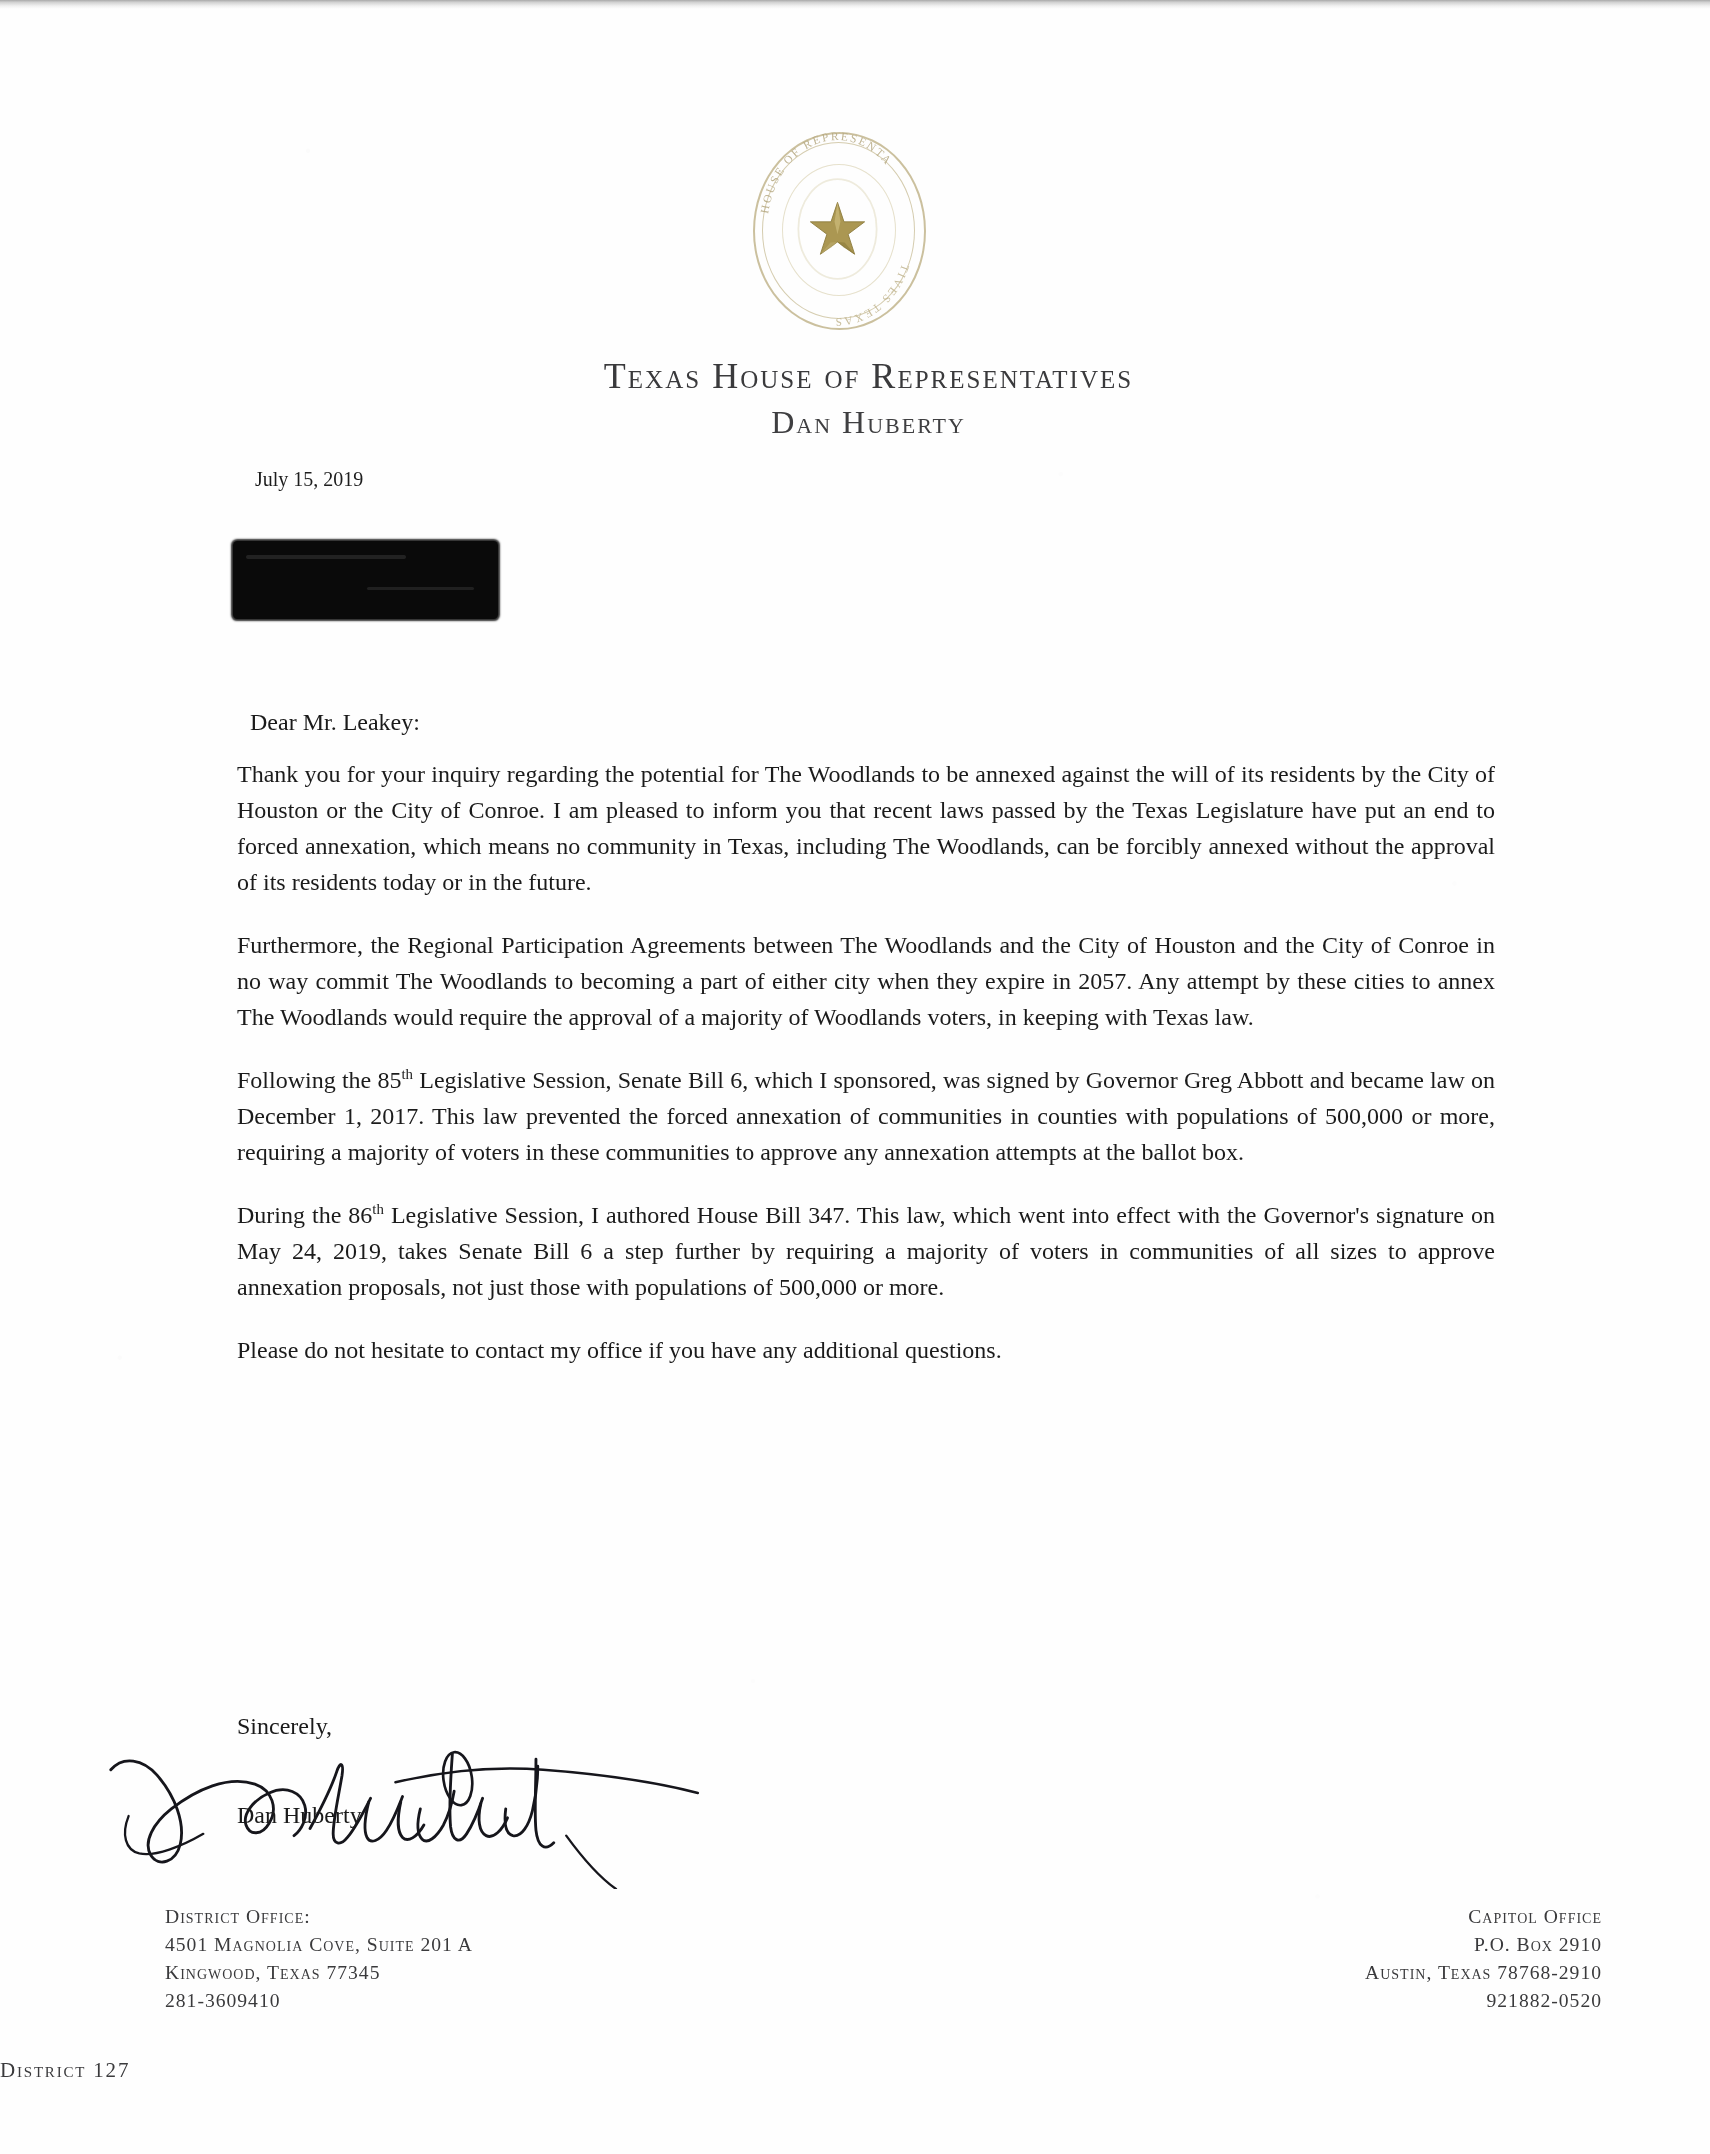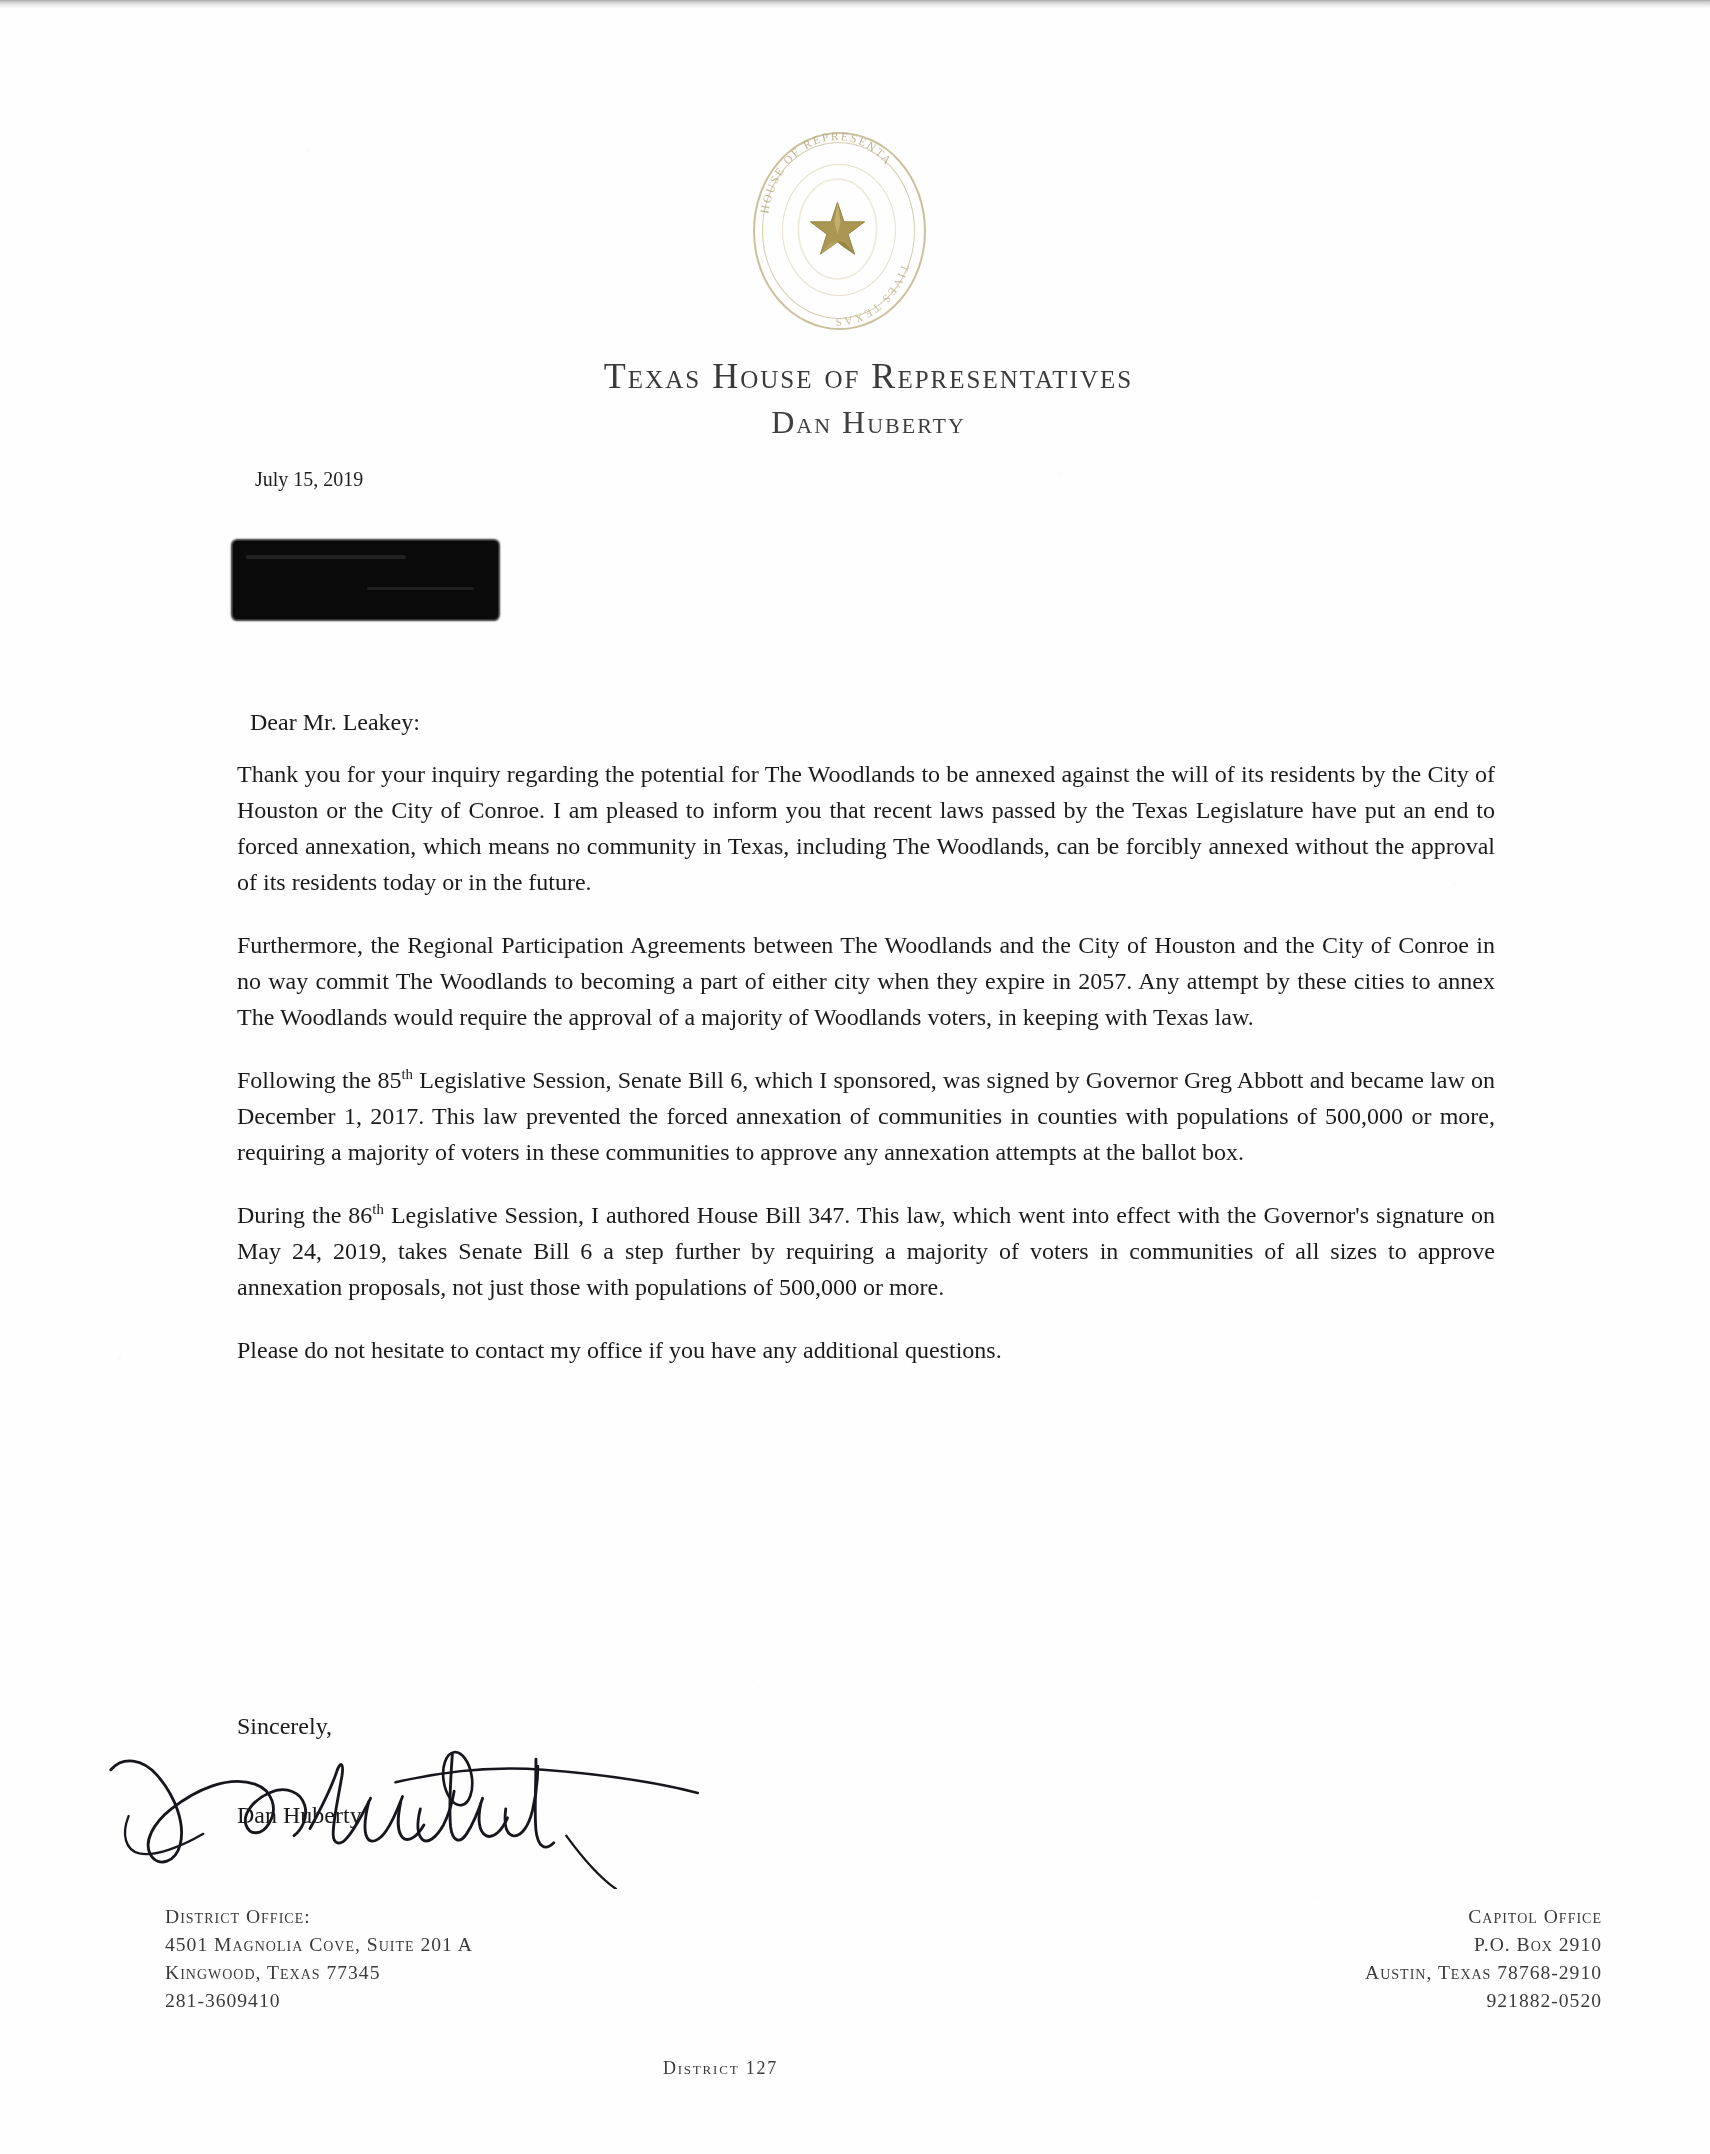--- a/index.html
+++ b/index.html
@@ -219,23 +219,22 @@
     font-size: 19.6px;
     letter-spacing: 1px;
     line-height: 28px;
     color: #3a3a3c;
   }
   .footer-center {
     position: absolute;
     left: 0;
     top: 2058px;
     width: 1441px;
-    text-align: center;
-    font-variant: small-caps;
-    font-size: 18px;
+    font-variant: small-caps;
+    font-size: 21px;
     letter-spacing: 1.8px;
     color: #3a3a3c;
   }
 </style>
 </head>
 <body>
 
 <div class="page">
 
   <div class="scan-top-edge"></div>

